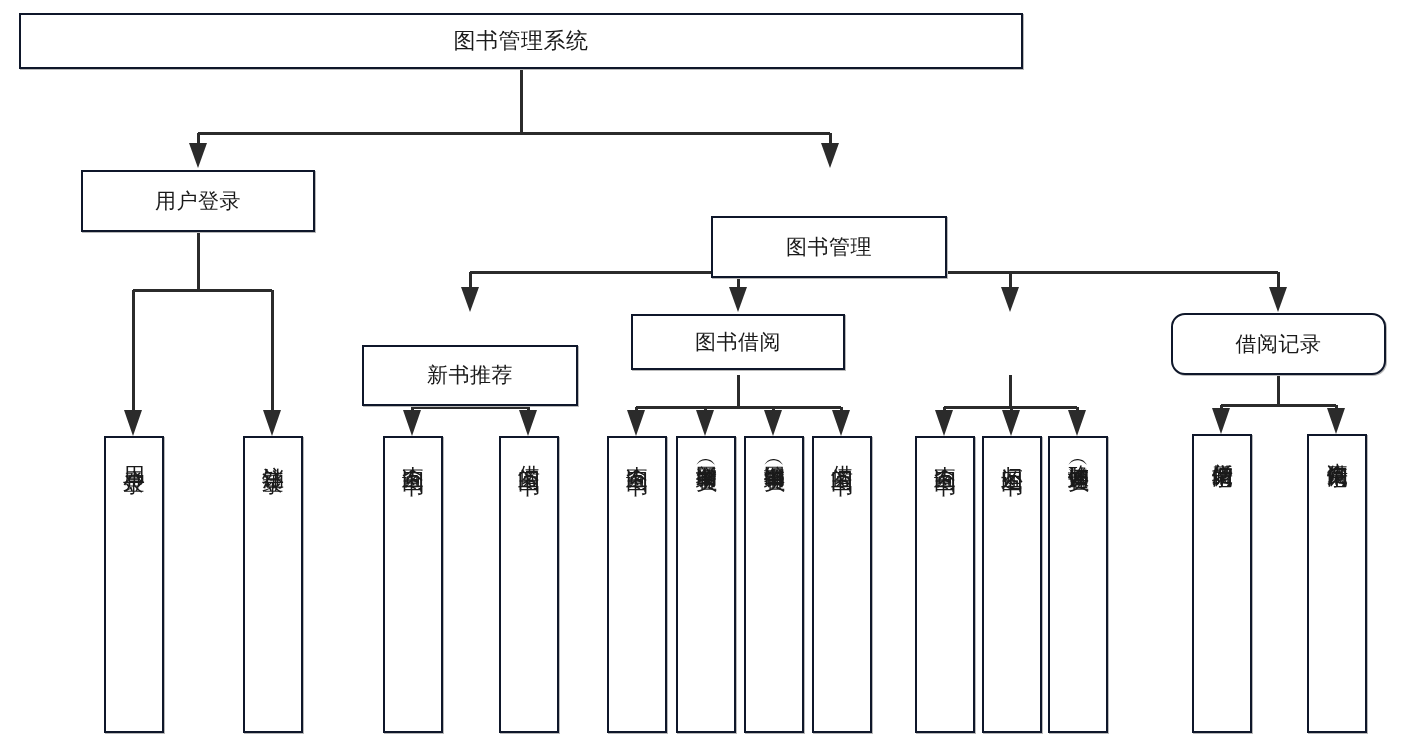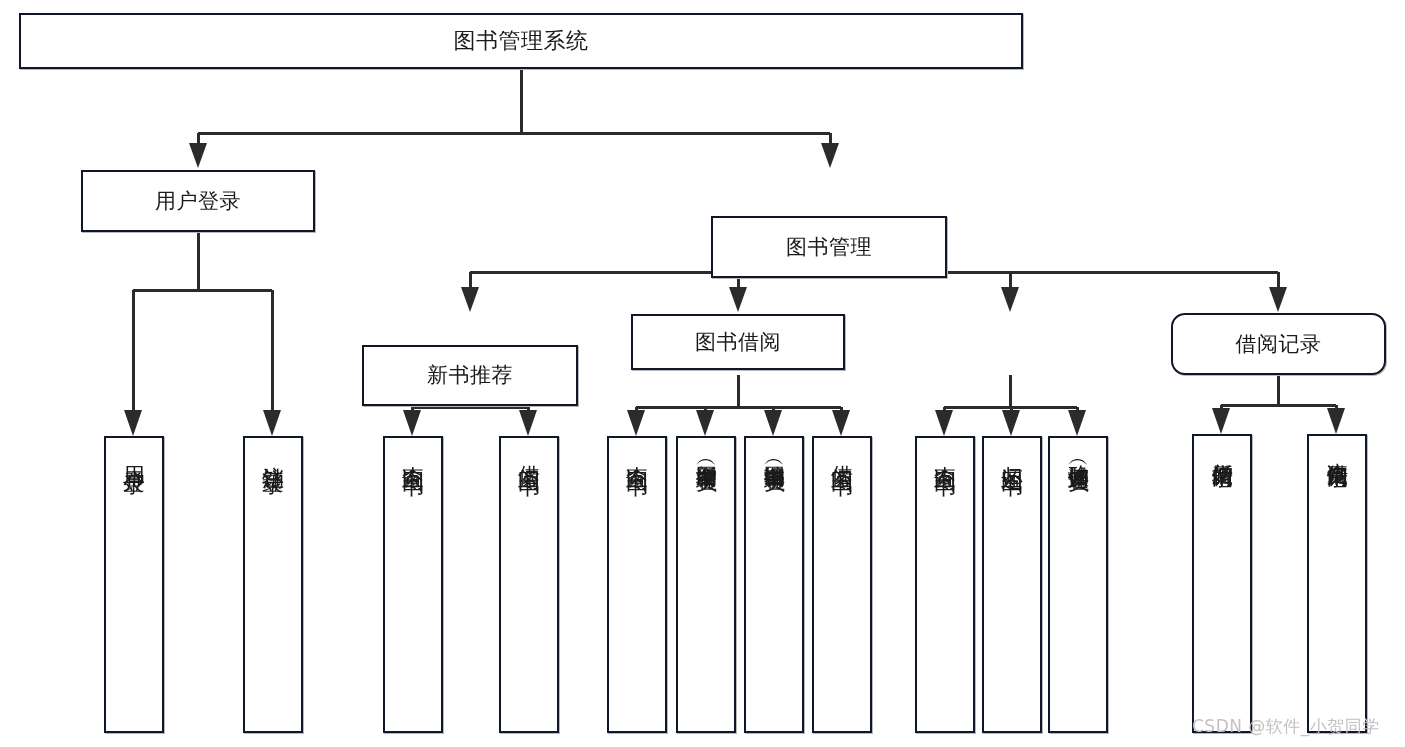--- a/index.html
+++ b/index.html
@@ -208,15 +208,14 @@
     <span class="node-label">确认归还（管理员）</span>
   </div>
 
   <div class="node vert tall-text" style="left:1192px; top:434px; width:60px; height:299px;">
     <span class="node-label">新增借阅记录</span>
   </div>
   <div class="node vert tall-text" style="left:1307px; top:434px; width:60px; height:299px;">
     <span class="node-label">查询借阅记录</span>
   </div>
 
-  <div class="watermark" style="left:1192px; top:715px;">CSDN @软件_小贺同学</div>
 
 </div>
 
 </body></html>

